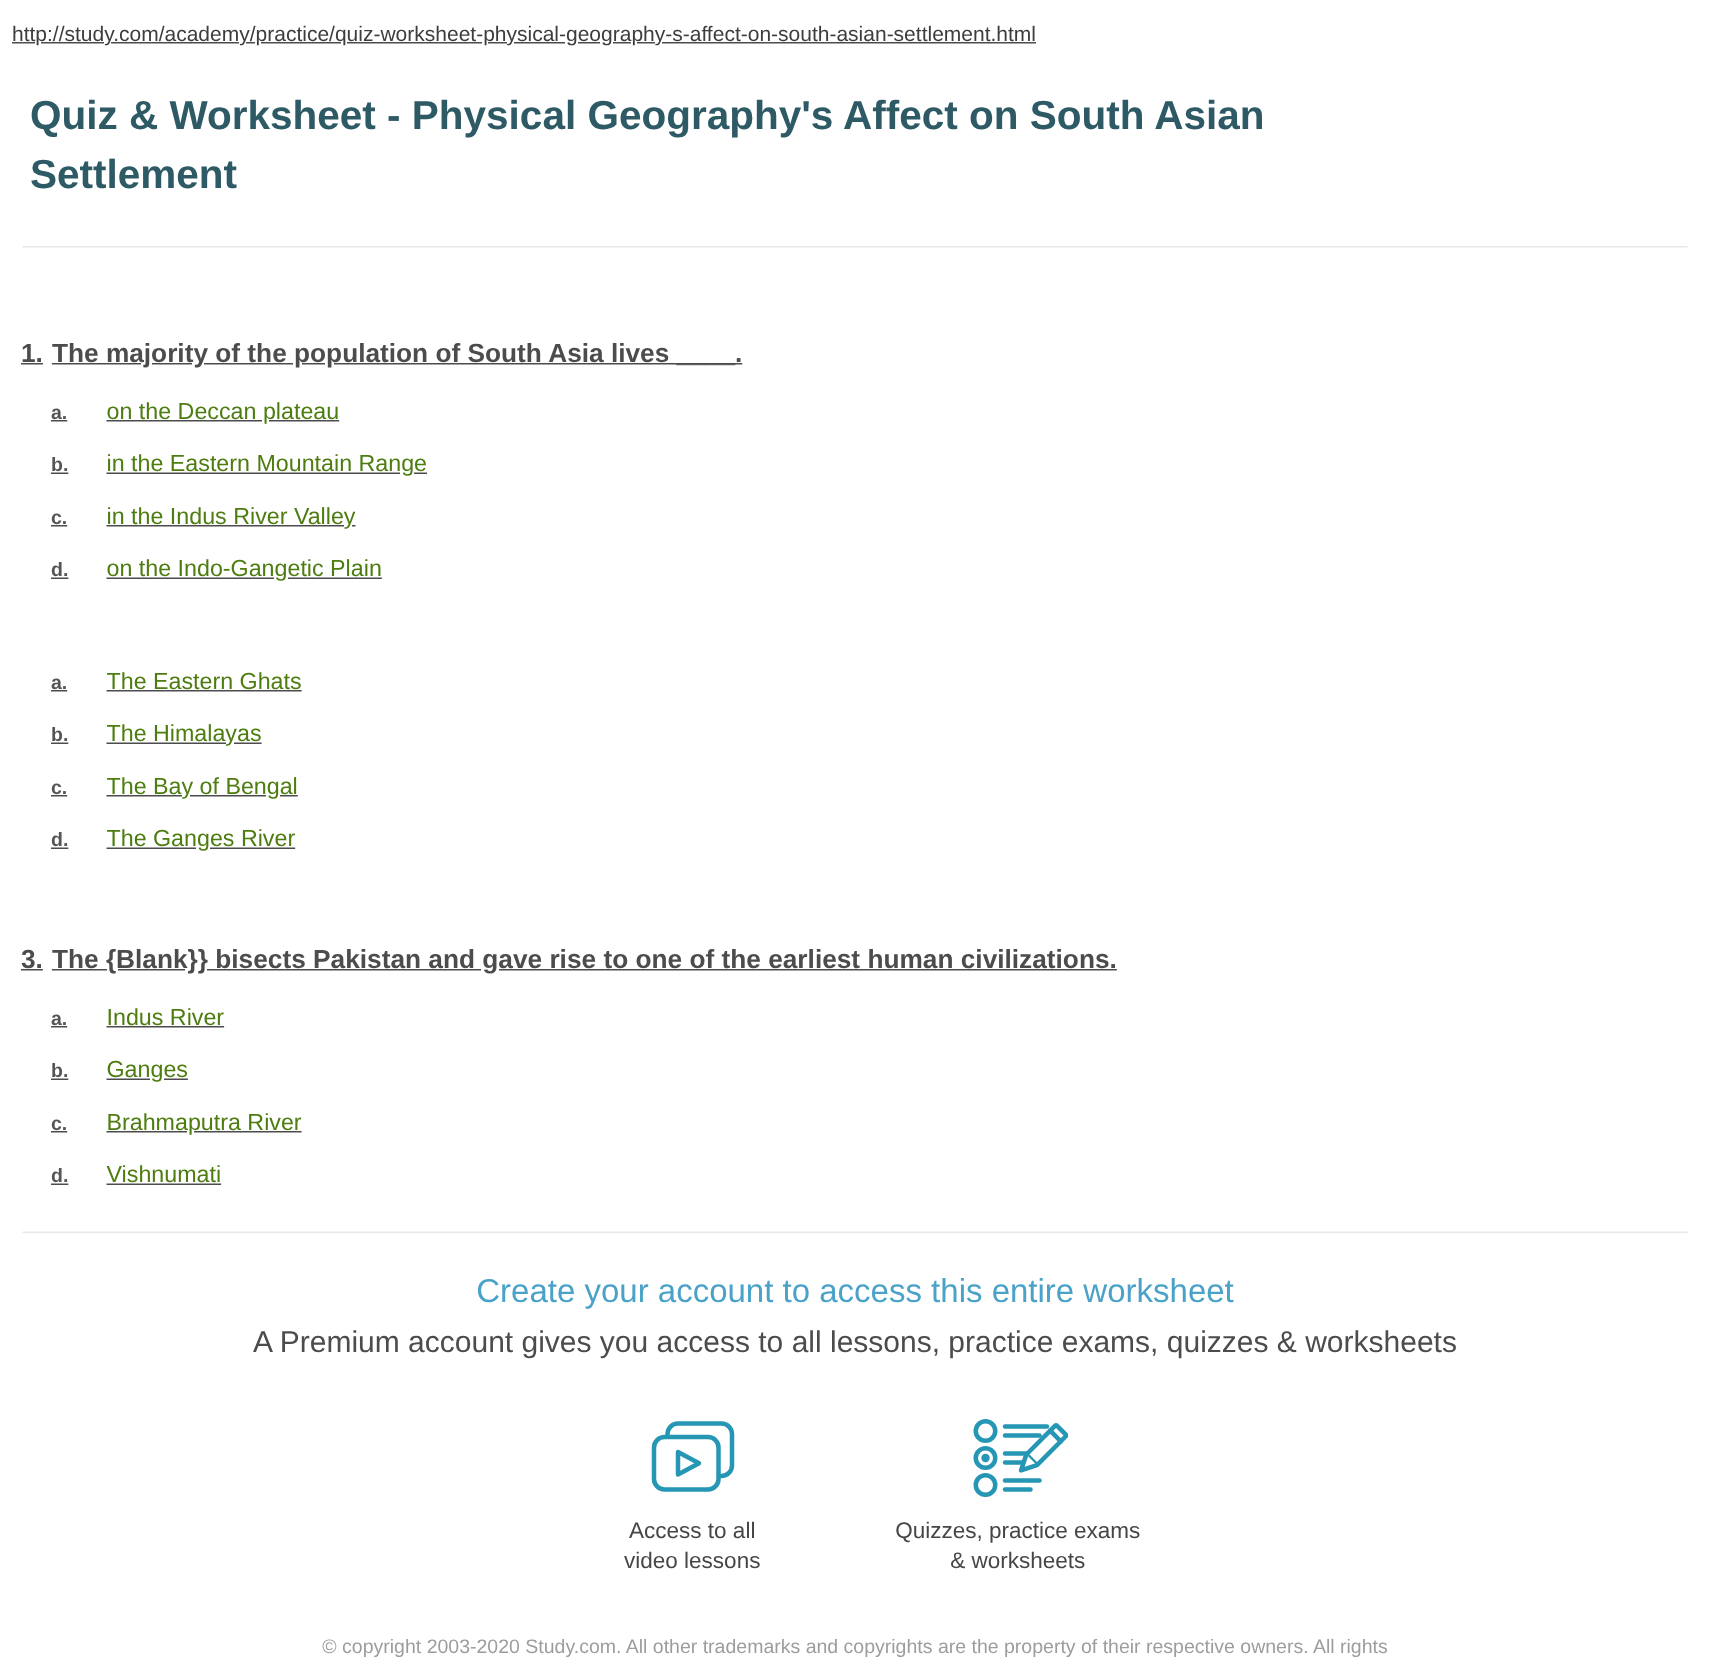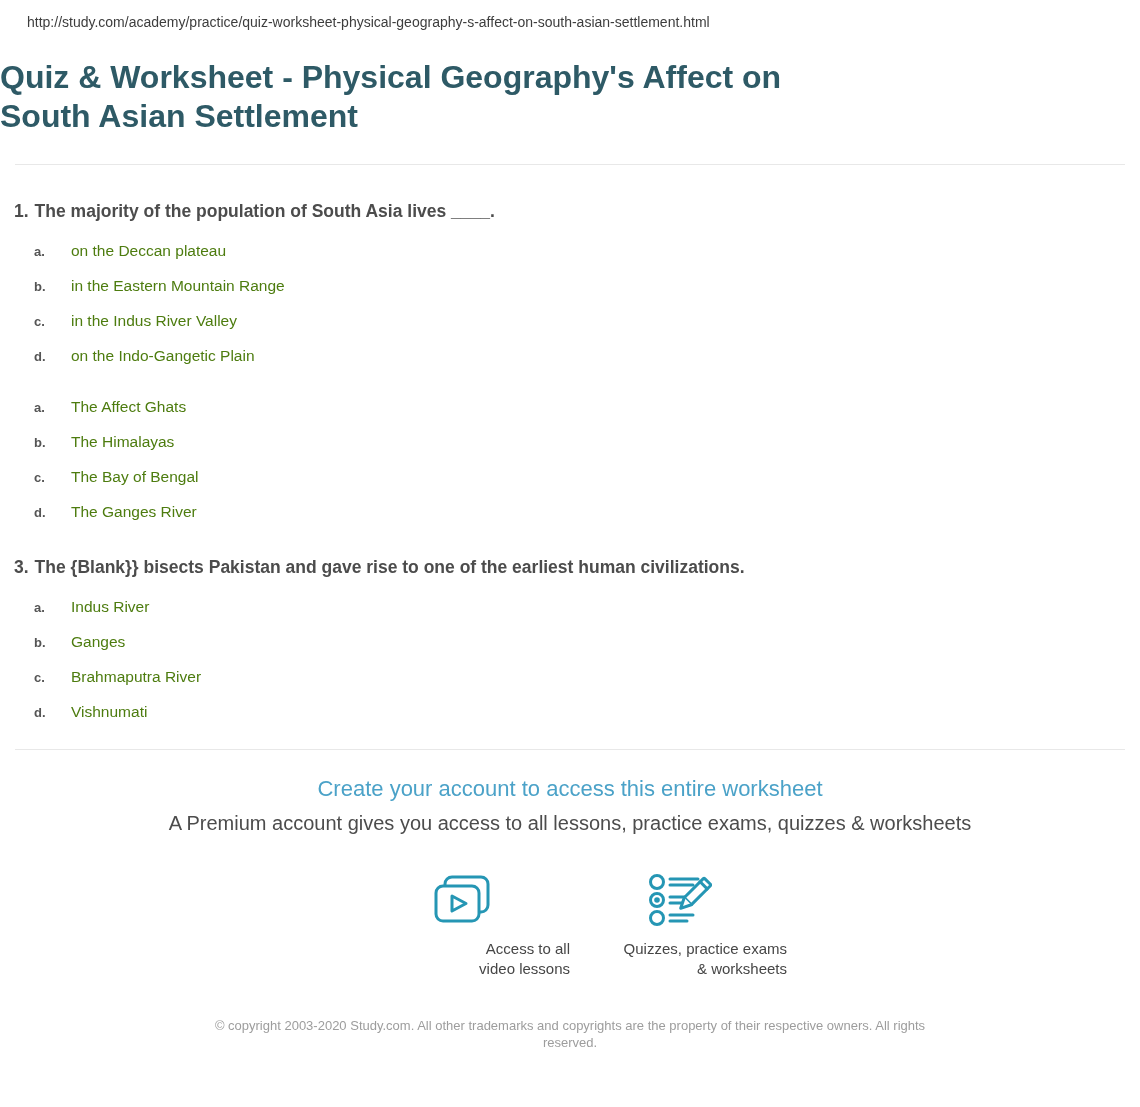--- a/index.html
+++ b/index.html
@@ -5,54 +5,54 @@
   html,body { margin:0; padding:0; background:#fff; }
   body {
     width:1140px; height:1107px;
     font-family:"Liberation Sans", sans-serif;
     color:#4c4c4c;
     position:relative;
     overflow:hidden;
   }
 
   
-  .topbar { display:flex; justify-content:space-between; align-items:flex-start; padding:8px 18px 0 27px; }
+  .topbar { display:flex; justify-content:space-between; align-items:flex-start; padding:8px 18px 0 8px;text-decoration:underline; }
   .url { font-size:14px; color:#3d3d3d; padding-top:6px; }
   .logo { display:flex; align-items:center; gap:5px; cursor:pointer; }
   .logo-text { font-size:29px; font-weight:700; color:#2d2d2d; letter-spacing:-0.5px; line-height:33px; }
   .logo-dot { color:#f5a623; }
 
   
   .page-title {
-    margin:28px 16px 0 0;
+    margin:28px 16px 0 20px;
     max-width:840px;
-    font-size:32px; font-weight:700;
+    font-size:27px; font-weight:700;
     color:#2e5a66;
     line-height:39px;
   }
 
   .divider { border:none; border-top:1px solid #e8e8e8; margin:28px 15px 0; }
 
   
   .questions { padding:0 14px; }
-  .question { margin-top:32px; }
+  .question { margin-top:56px;text-decoration:underline; }
   .q-text { font-size:17.5px; font-weight:700; color:#4c4c4c; line-height:28px; padding-right:45px; }
   .q-num { margin-right:6px; }
   .option { display:flex; align-items:baseline; margin-top:16px; cursor:pointer; }
   .option-letter { flex:0 0 auto; width:37px; margin-left:20px; font-size:13px; font-weight:700; color:#555; }
   .option-text { font-size:15.5px; color:#4d7c0f; line-height:19px; }
 
   
   .signup { text-align:center; }
   .signup-heading { margin-top:26px; font-size:22px; font-weight:400; color:#4ba2c8; cursor:pointer; }
   .signup-sub { margin-top:10px; font-size:20px; color:#4c4c4c; }
   .features { display:flex; justify-content:center; margin-top:30px; }
   .feature { width:217px; text-align:center; }
   .feature-icon { height:64px; display:flex; align-items:flex-end; justify-content:center; }
-  .feature-label { margin-top:10px; font-size:15px; color:#464646; line-height:20px;text-align:right; }
+  .feature-label { margin-top:10px; font-size:15px; color:#464646; line-height:20px; }
 
   .copyright {
     margin:38px auto 0;
     max-width:740px;
     text-align:center;
     font-size:13px; color:#9d9d9d; line-height:17px;
   }
 
   .icon-stroke { fill:none; stroke:#2596b4; stroke-width:3; stroke-linecap:round; stroke-linejoin:round; }
   .icon-fill-white { fill:#fff; stroke:#2596b4; stroke-width:3; stroke-linecap:round; stroke-linejoin:round; }
@@ -86,21 +86,21 @@
     </div>
     <div class="option">
       <span class="option-letter">d.</span>
       <span class="option-text">on the Indo-Gangetic Plain</span>
     </div>
   </div>
 
   <div class="question">
     <div class="option">
       <span class="option-letter">a.</span>
-      <span class="option-text">The Affect Ghats</span>
+      <span class="option-text">The Eastern Ghats</span>
     </div>
     <div class="option">
       <span class="option-letter">b.</span>
       <span class="option-text">The Himalayas</span>
     </div>
     <div class="option">
       <span class="option-letter">c.</span>
       <span class="option-text">The Bay of Bengal</span>
     </div>
     <div class="option">

